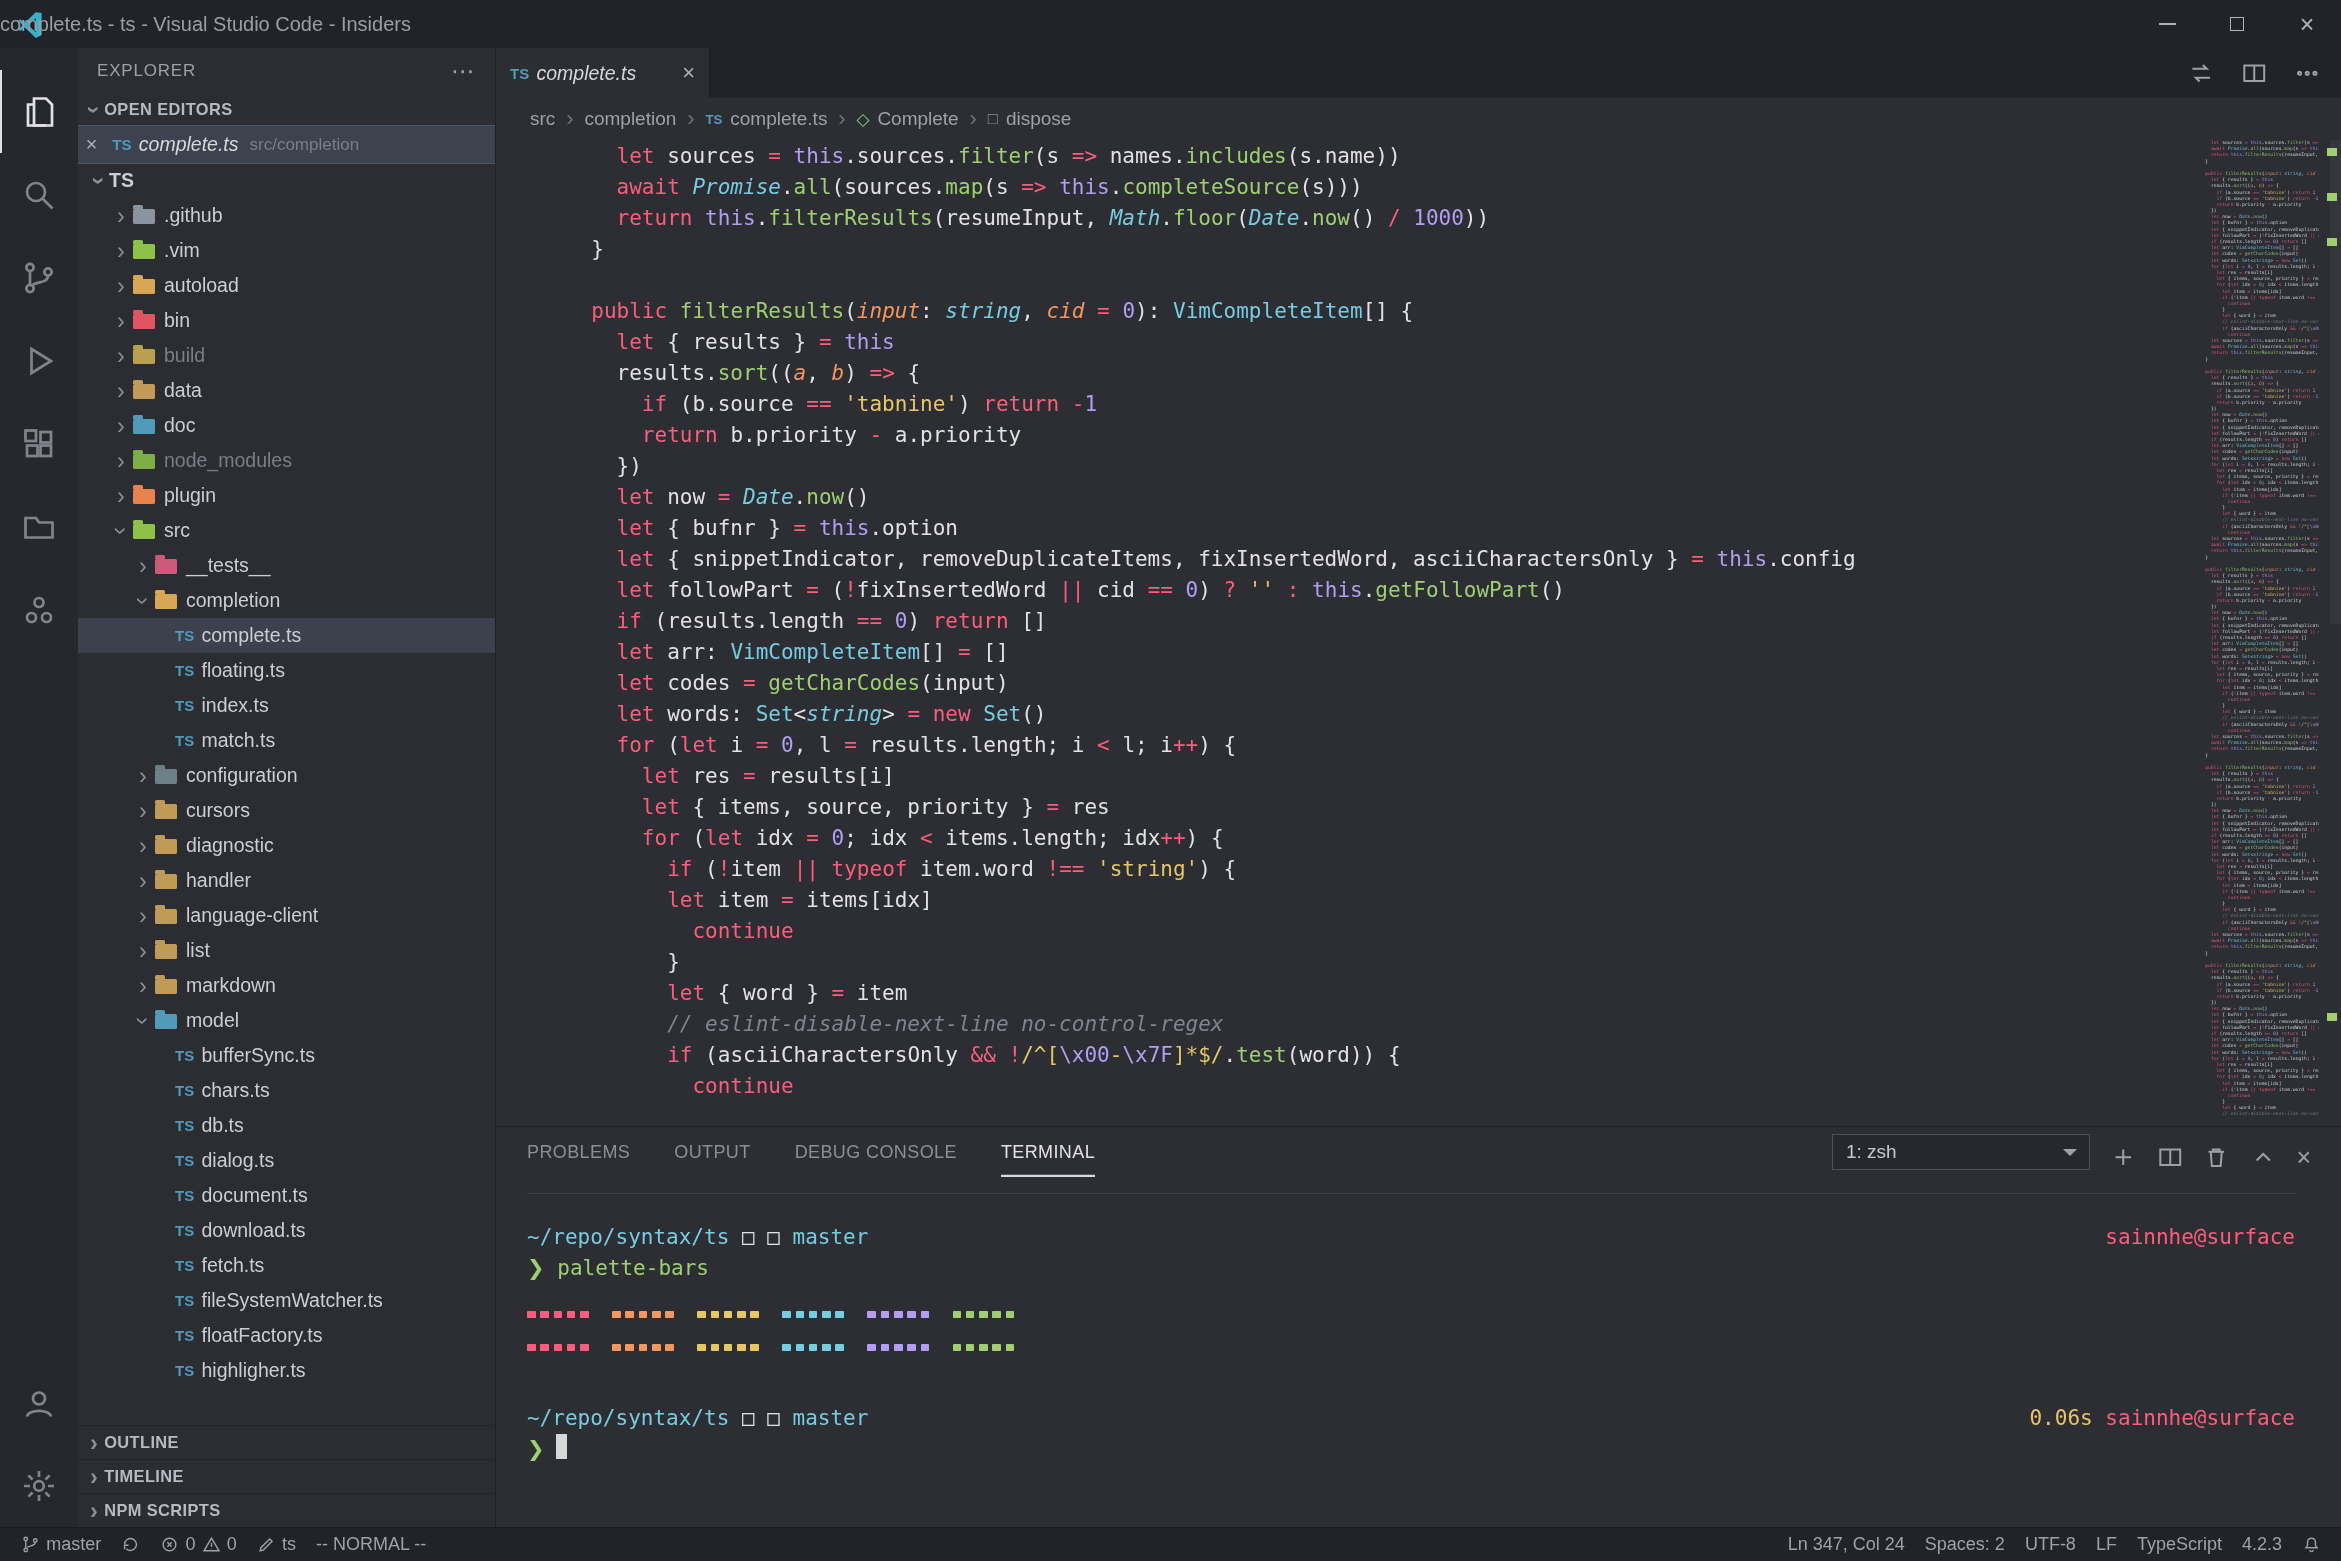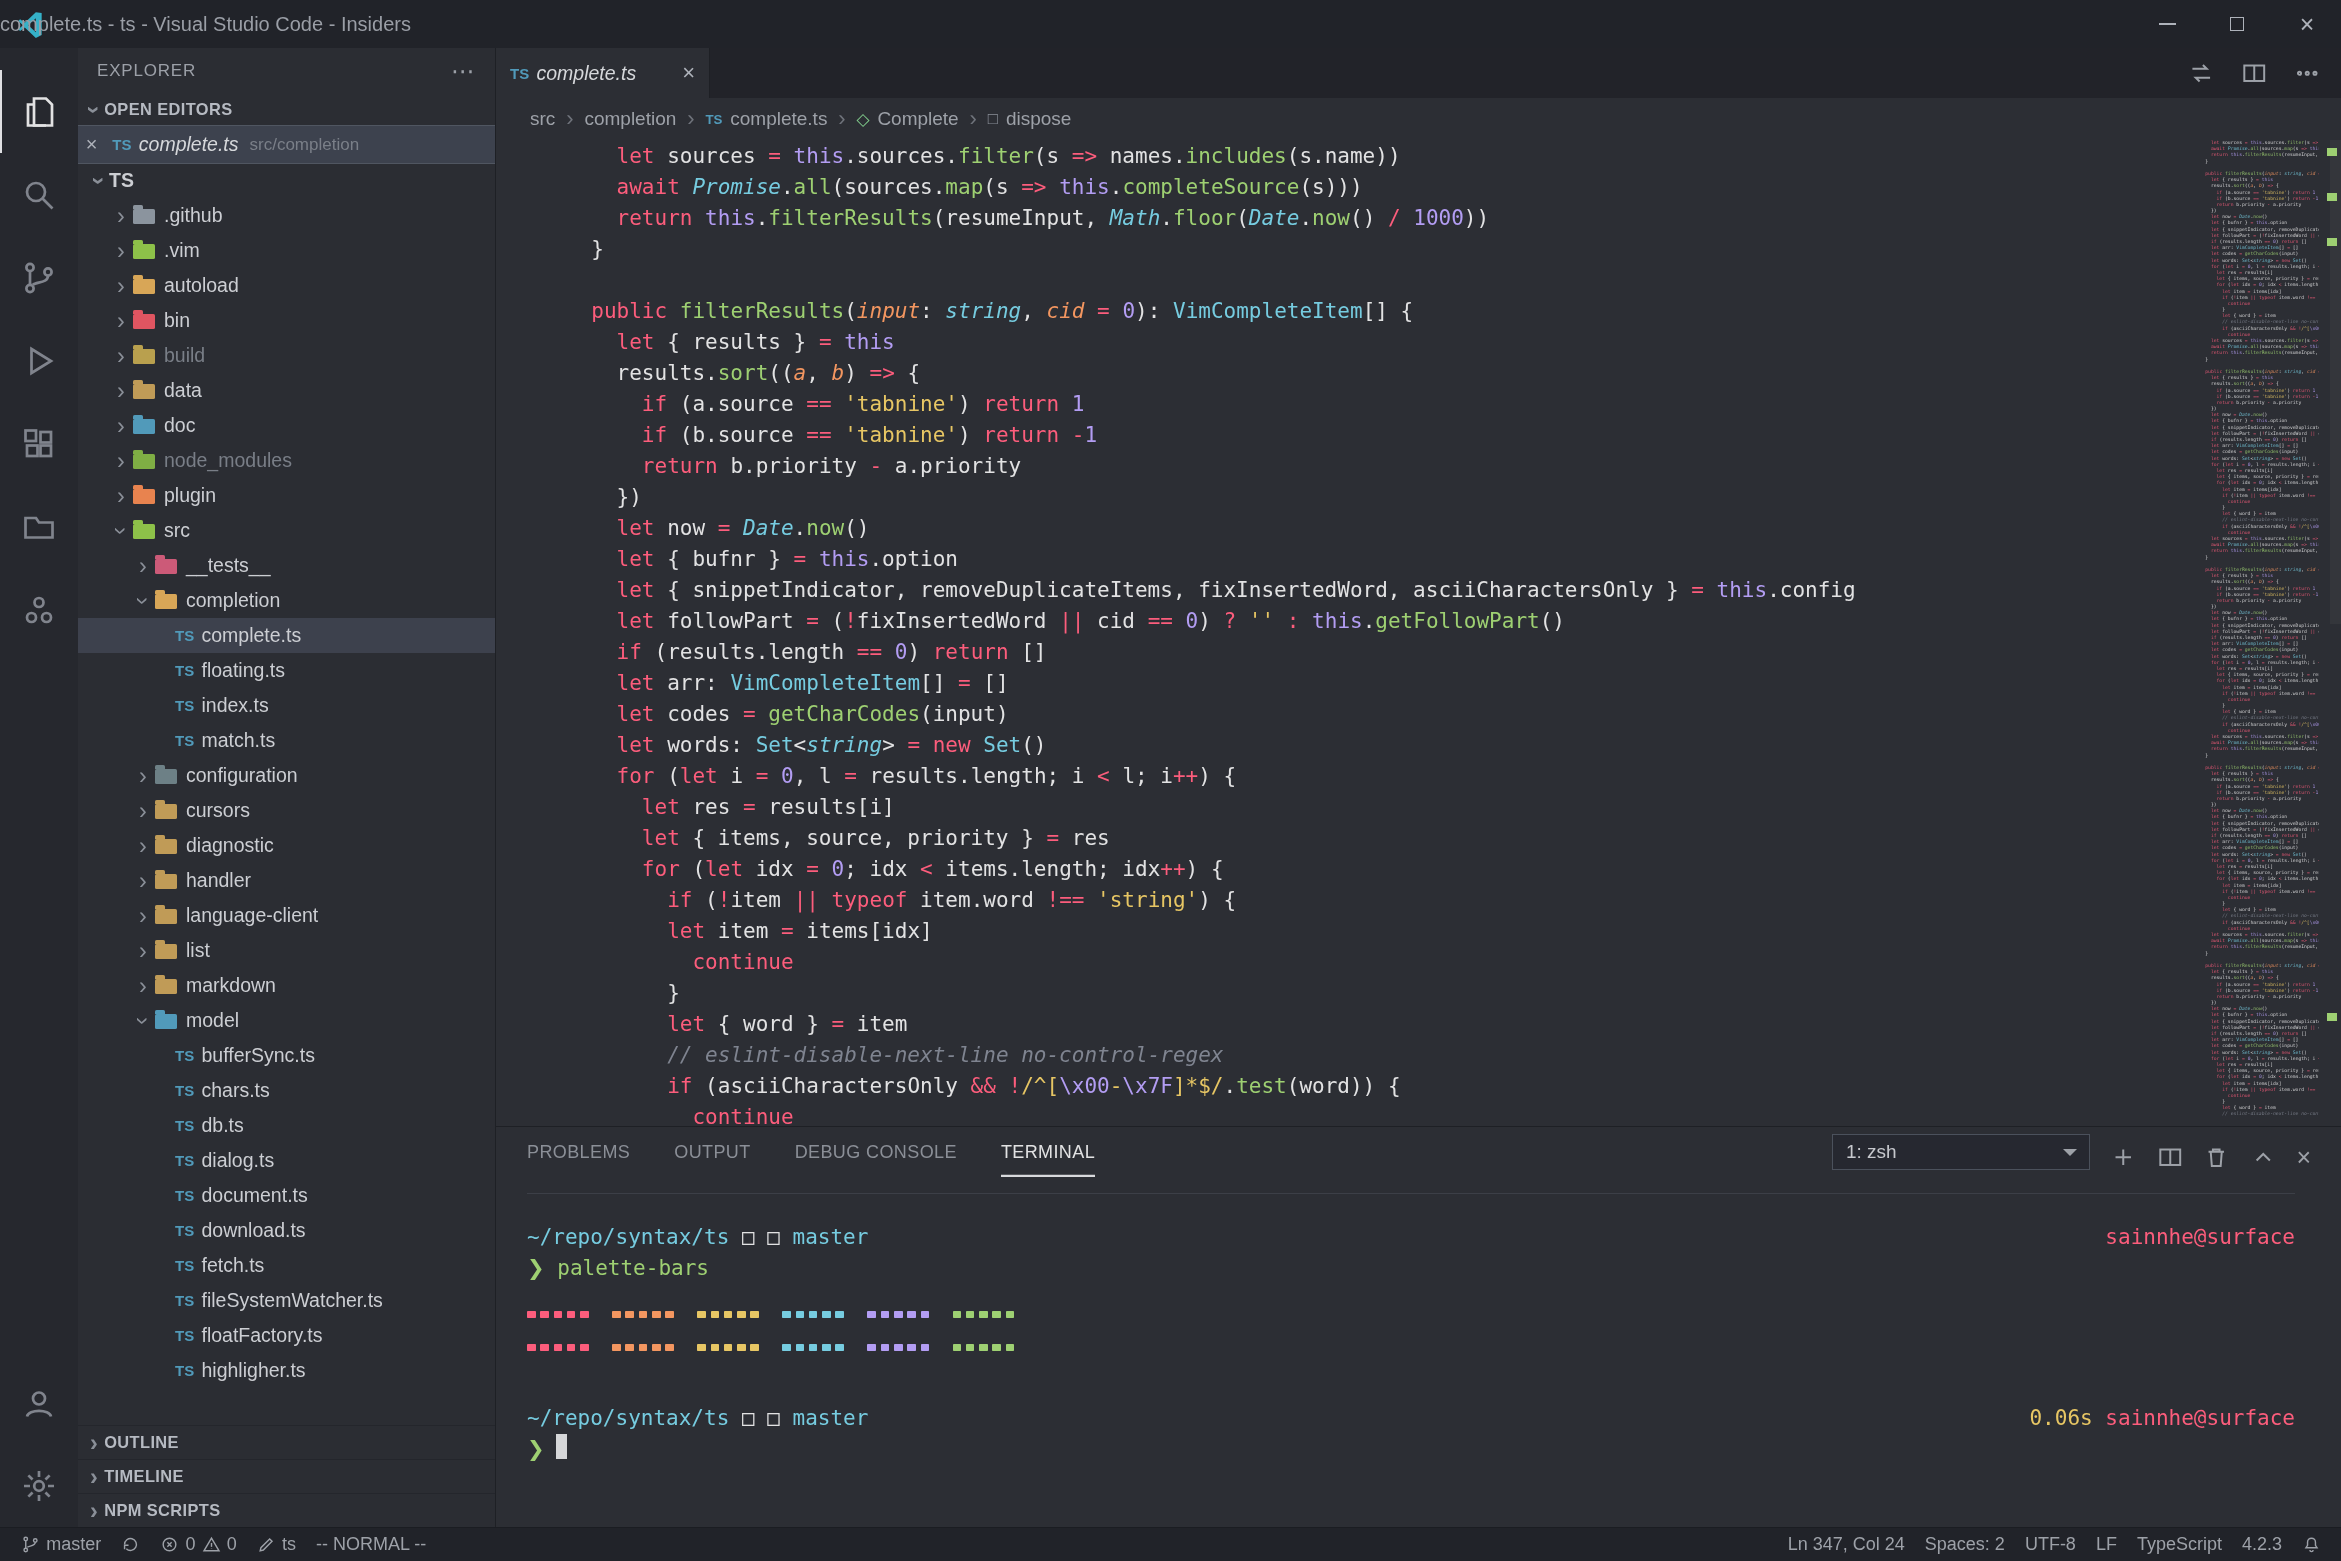--- a/index.html
+++ b/index.html
@@ -477,21 +477,20 @@
       <div class="editor-wrap">
         <div class="code-area">
             <div class="code-line"><span class="tok-f">    </span><span class="tok-r">let </span><span class="tok-f">sources </span><span class="tok-r">= </span><span class="tok-pi">this</span><span class="tok-f">.sources.</span><span class="tok-g">filter</span><span class="tok-f">(s </span><span class="tok-r">=&gt; </span><span class="tok-f">names.</span><span class="tok-g">includes</span><span class="tok-f">(s.name))</span></div>
             <div class="code-line"><span class="tok-f">    </span><span class="tok-r">await </span><span class="tok-bi">Promise</span><span class="tok-f">.</span><span class="tok-g">all</span><span class="tok-f">(sources.</span><span class="tok-g">map</span><span class="tok-f">(s </span><span class="tok-r">=&gt; </span><span class="tok-pi">this</span><span class="tok-f">.</span><span class="tok-g">completeSource</span><span class="tok-f">(s)))</span></div>
             <div class="code-line"><span class="tok-f">    </span><span class="tok-r">return </span><span class="tok-pi">this</span><span class="tok-f">.</span><span class="tok-g">filterResults</span><span class="tok-f">(resumeInput, </span><span class="tok-bi">Math</span><span class="tok-f">.</span><span class="tok-g">floor</span><span class="tok-f">(</span><span class="tok-bi">Date</span><span class="tok-f">.</span><span class="tok-g">now</span><span class="tok-f">() </span><span class="tok-r">/ </span><span class="tok-p">1000</span><span class="tok-f">))</span></div>
             <div class="code-line"><span class="tok-f">  }</span></div>
             <div class="code-line">&nbsp;</div>
             <div class="code-line"><span class="tok-f">  </span><span class="tok-r">public </span><span class="tok-g">filterResults</span><span class="tok-f">(</span><span class="tok-o">input</span><span class="tok-f">: </span><span class="tok-bi">string</span><span class="tok-f">, </span><span class="tok-o">cid</span><span class="tok-f"> </span><span class="tok-r">= </span><span class="tok-p">0</span><span class="tok-f">): </span><span class="tok-b">VimCompleteItem</span><span class="tok-f">[] {</span></div>
             <div class="code-line"><span class="tok-f">    </span><span class="tok-r">let </span><span class="tok-f">{ results } </span><span class="tok-r">= </span><span class="tok-pi">this</span></div>
             <div class="code-line"><span class="tok-f">    results.</span><span class="tok-g">sort</span><span class="tok-f">((</span><span class="tok-o">a</span><span class="tok-f">, </span><span class="tok-o">b</span><span class="tok-f">) </span><span class="tok-r">=&gt; </span><span class="tok-f">{</span></div>
-            <div class="code-line"><span class="tok-f">      </span><span class="tok-r">if </span><span class="tok-f">(a.source </span><span class="tok-r">== </span><span class="tok-y">'tabnine'</span><span class="tok-f">) </span><span class="tok-r">return </span><span class="tok-p">1</span></div>
             <div class="code-line"><span class="tok-f">      </span><span class="tok-r">if </span><span class="tok-f">(b.source </span><span class="tok-r">== </span><span class="tok-y">'tabnine'</span><span class="tok-f">) </span><span class="tok-r">return </span><span class="tok-r">-</span><span class="tok-p">1</span></div>
             <div class="code-line"><span class="tok-f">      </span><span class="tok-r">return </span><span class="tok-f">b.priority </span><span class="tok-r">- </span><span class="tok-f">a.priority</span></div>
             <div class="code-line"><span class="tok-f">    })</span></div>
             <div class="code-line"><span class="tok-f">    </span><span class="tok-r">let </span><span class="tok-f">now </span><span class="tok-r">= </span><span class="tok-bi">Date</span><span class="tok-f">.</span><span class="tok-g">now</span><span class="tok-f">()</span></div>
             <div class="code-line"><span class="tok-f">    </span><span class="tok-r">let </span><span class="tok-f">{ bufnr } </span><span class="tok-r">= </span><span class="tok-pi">this</span><span class="tok-f">.option</span></div>
             <div class="code-line"><span class="tok-f">    </span><span class="tok-r">let </span><span class="tok-f">{ snippetIndicator, removeDuplicateItems, fixInsertedWord, asciiCharactersOnly } </span><span class="tok-r">= </span><span class="tok-pi">this</span><span class="tok-f">.config</span></div>
             <div class="code-line"><span class="tok-f">    </span><span class="tok-r">let </span><span class="tok-f">followPart </span><span class="tok-r">= </span><span class="tok-f">(</span><span class="tok-r">!</span><span class="tok-f">fixInsertedWord </span><span class="tok-r">|| </span><span class="tok-f">cid </span><span class="tok-r">== </span><span class="tok-p">0</span><span class="tok-f">) </span><span class="tok-r">? </span><span class="tok-y">''</span><span class="tok-f"> </span><span class="tok-r">: </span><span class="tok-pi">this</span><span class="tok-f">.</span><span class="tok-g">getFollowPart</span><span class="tok-f">()</span></div>
             <div class="code-line"><span class="tok-f">    </span><span class="tok-r">if </span><span class="tok-f">(results.length </span><span class="tok-r">== </span><span class="tok-p">0</span><span class="tok-f">) </span><span class="tok-r">return </span><span class="tok-f">[]</span></div>
             <div class="code-line"><span class="tok-f">    </span><span class="tok-r">let </span><span class="tok-f">arr: </span><span class="tok-b">VimCompleteItem</span><span class="tok-f">[] </span><span class="tok-r">= </span><span class="tok-f">[]</span></div>
             <div class="code-line"><span class="tok-f">    </span><span class="tok-r">let </span><span class="tok-f">codes </span><span class="tok-r">= </span><span class="tok-g">getCharCodes</span><span class="tok-f">(input)</span></div>

